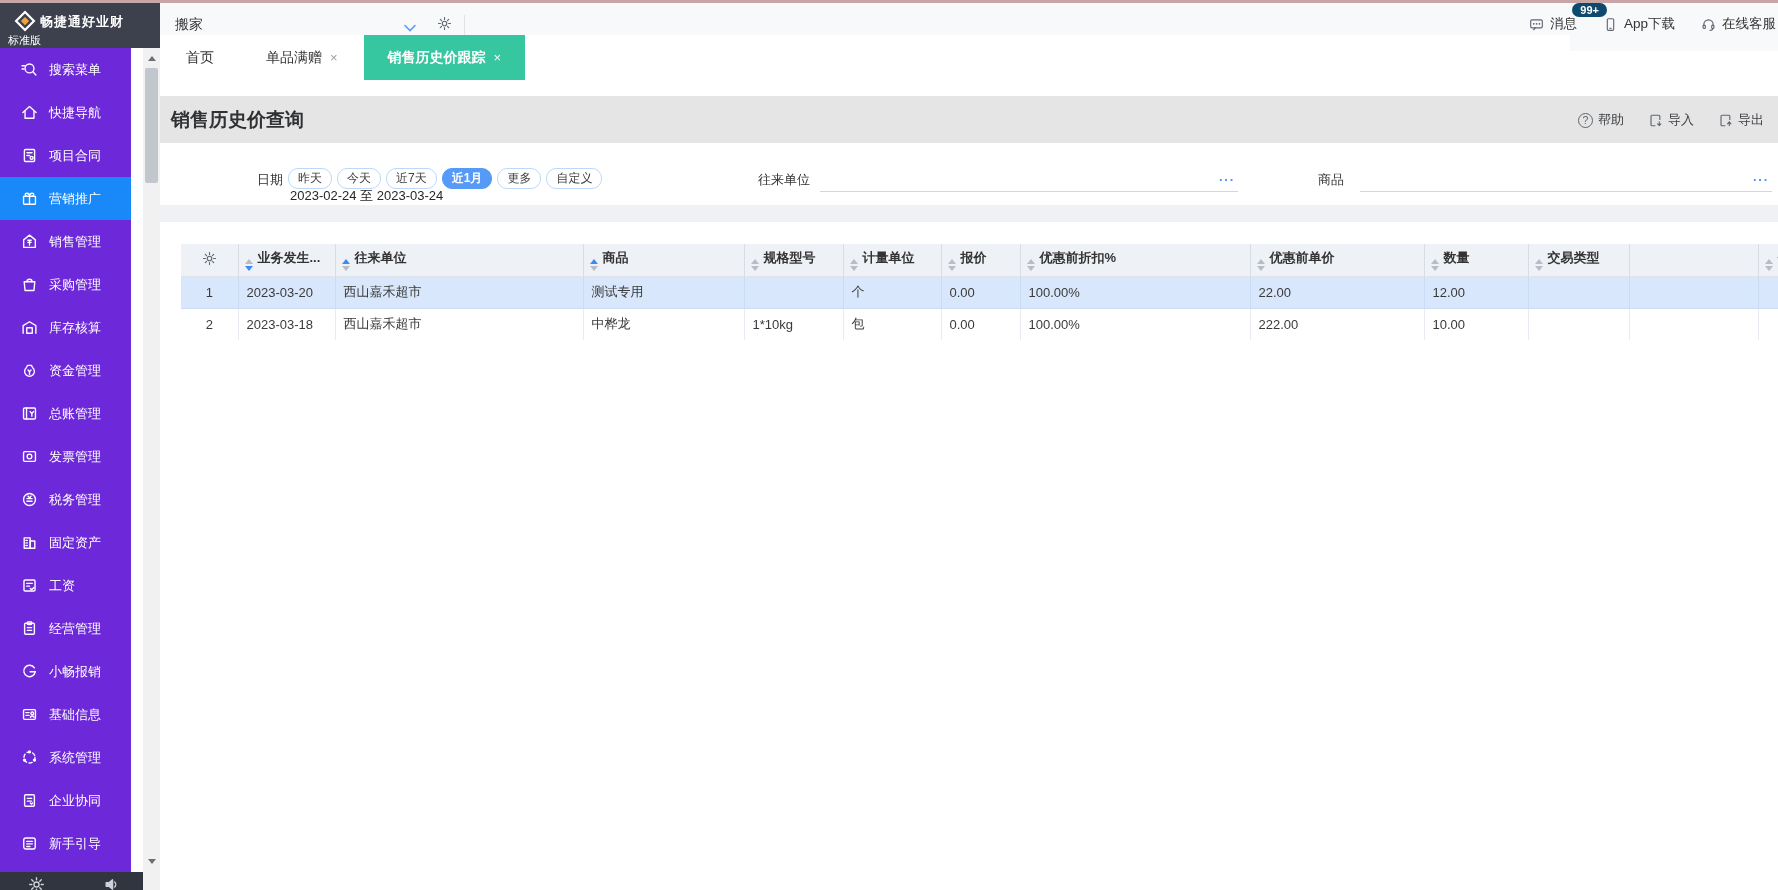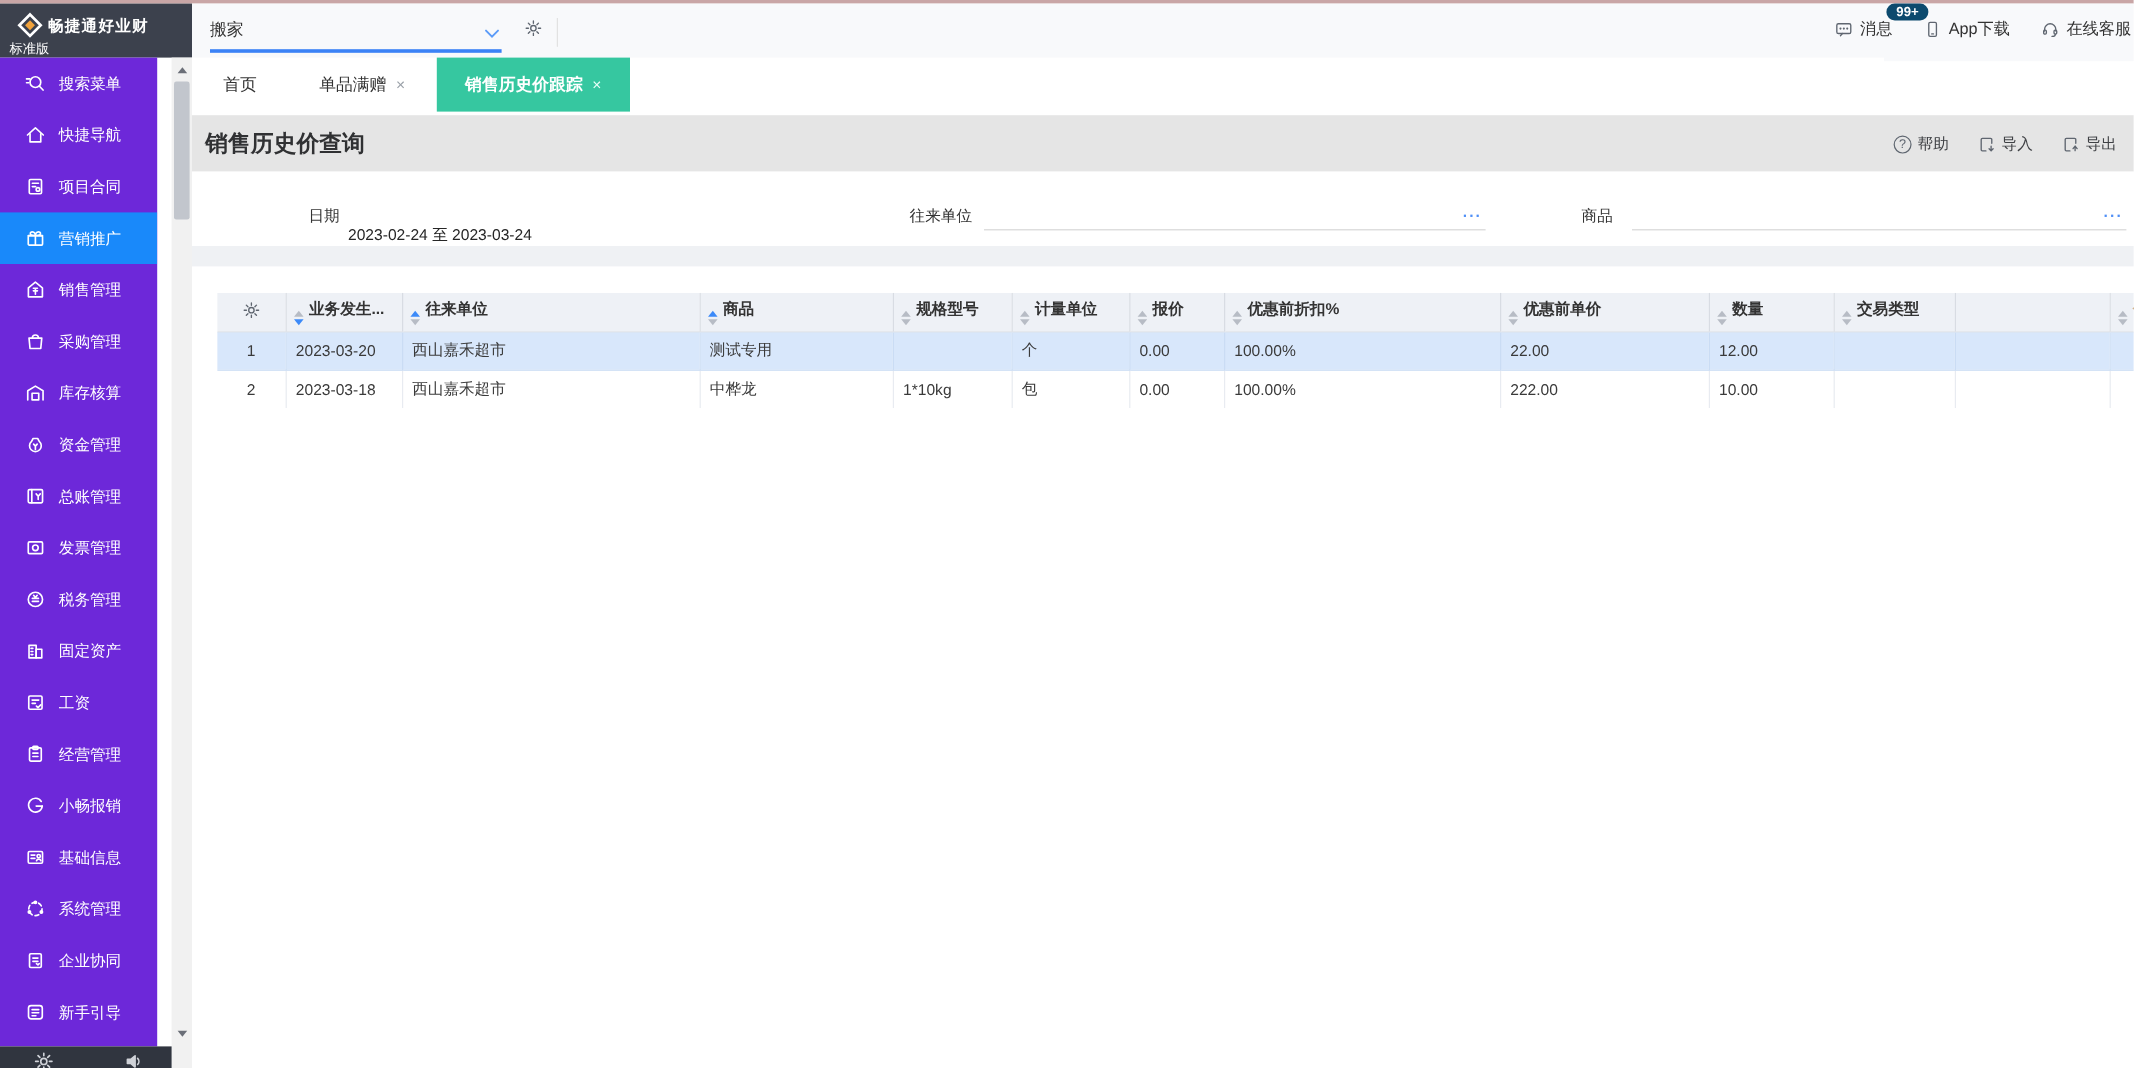--- a/index.html
+++ b/index.html
@@ -39,21 +39,21 @@
   .chev { position:absolute; right:2px; top:8px; width:12px; height:8px; }
   #topbar .gear { position:absolute; left:277px; top:13px; }
   #topbar .vdiv { position:absolute; left:304px; top:12px; width:1px; height:24px; background:#e2e2e2; }
   #experience { position:absolute; left:322px; top:12px; display:flex; align-items:center; gap:7px; color:#333; cursor:pointer;margin-top:40px; }
   #topactions { position:absolute; right:2px; top:12px; display:flex; align-items:center; gap:26px; color:#333; }
   .ta { display:flex; align-items:center; gap:6px; cursor:pointer; position:relative; }
   #badge { position:absolute; top:-12px; right:-30px; background:#0c4a6e; color:#fff; font-size:11px; font-weight:bold;
     padding:1px 8px; border-radius:9px; }
 
   
-  #tabbar { left:160px; top:48px; width:1410px; height:45px; background:#fff; display:flex; align-items:stretch;text-align:right; }
+  #tabbar { left:160px; top:35px; width:1410px; height:45px; background:#fff; display:flex; align-items:stretch;text-align:right; }
   .tab { display:flex; align-items:center; gap:8px; padding:0 26px; font-size:14px; color:#333; cursor:pointer; }
   .tab .x { color:#9aa0a8; font-size:13px; }
   .tab.active { background:#36c7a0; color:#fff; font-weight:bold; padding:0 24px; }
   .tab.active .x { color:#eafff8; font-weight:normal; }
 
   
   #pagehead { left:160px; top:96px; width:1618px; height:47px; background:#e5e5e5; }
   #pagetitle { position:absolute; left:11px; top:11px; font-size:19px; font-weight:600; color:#303133; }
   #headactions { position:absolute; right:14px; top:15px; display:flex; gap:24px; font-size:13px; color:#3f4145; }
   .ha { display:flex; align-items:center; gap:5px; cursor:pointer; }
@@ -352,20 +352,28 @@
           <path d="M12.6 6.8V3.4a1 1 0 00-1-1H4.2a1 1 0 00-1 1v9.2a1 1 0 001 1h3.2"></path>
           <path d="M12 13.4v-4 M10.2 11.2 L12 13.4 M13.8 11.2 L12 13.4" transform="rotate(180 12 11.4)"></path>
         </svg>
       <span>导出</span>
     </div>
   </div>
 </div>
 
 <div id="filters" class="abs">
   <span id="datelabel">日期</span>
+  <div id="pills">
+    <span class="pill">昨天</span>
+    <span class="pill">今天</span>
+    <span class="pill">近7天</span>
+    <span class="pill sel">近1月</span>
+    <span class="pill">更多</span>
+    <span class="pill">自定义</span>
+  </div>
   <div id="daterange">2023-02-24 至 2023-03-24</div>
 
   <span class="flabel" style="left:598px">往来单位</span>
   <div class="fline" style="left:660px;width:418px">
     <span></span>
     <span class="more">···</span>
   </div>
 
   <span class="flabel" style="left:1158px">商品</span>
   <div class="fline" style="left:1200px;width:412px">

